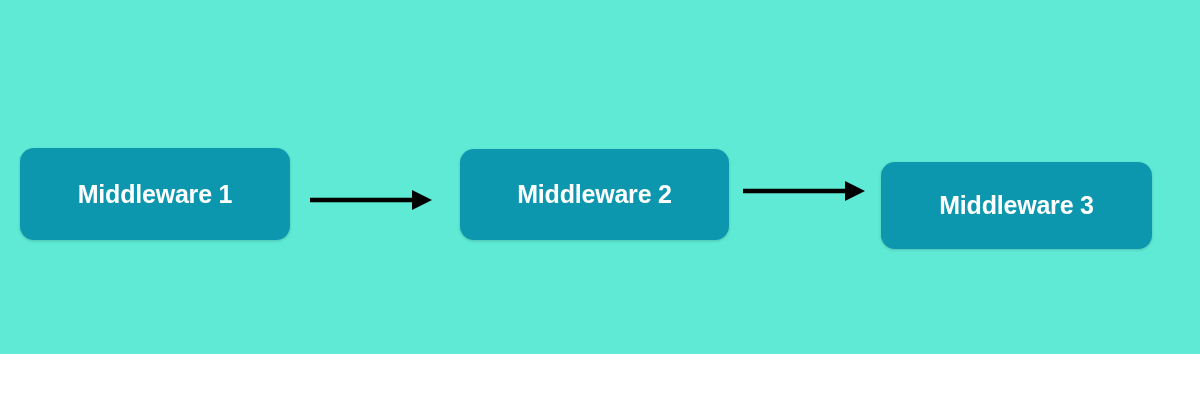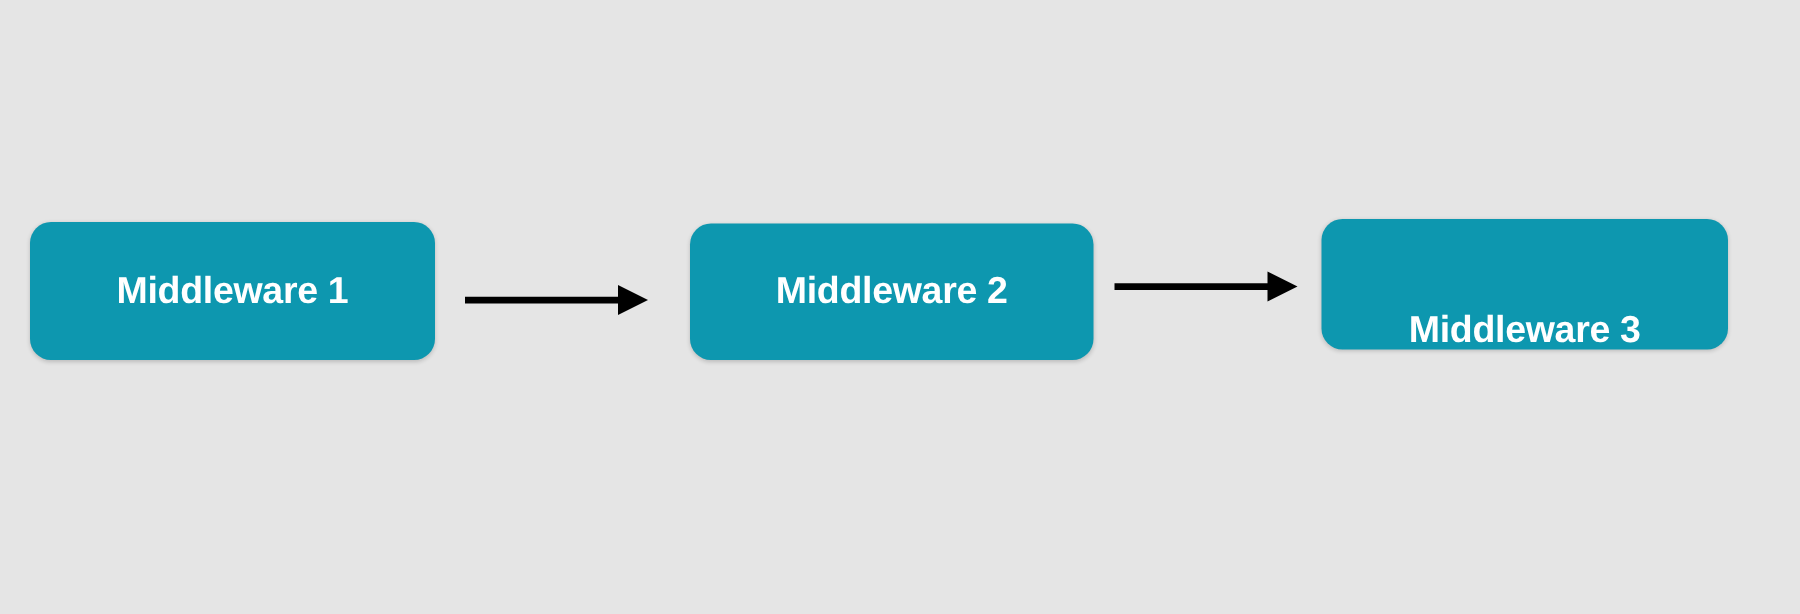--- a/index.html
+++ b/index.html
@@ -10,22 +10,22 @@
   body {
     width: 1200px;
     height: 409px;
     background: #ffffff;
     font-family: "Liberation Sans", sans-serif;
     overflow: hidden;
   }
   #diagram-canvas {
     position: relative;
     width: 1200px;
-    height: 409px;
-    background: #e5e5e5;
+    height: 354px;
+    background: #5eead4;
   }
 
   
   .node {
     position: absolute;
     box-sizing: border-box;
     display: flex;
     align-items: center;
     justify-content: center;
     background: #0D97AF;
@@ -38,21 +38,21 @@
     font-weight: bold;
     font-size: 25px;
     line-height: 1;
     letter-spacing: -0.2px;
     white-space: nowrap;
     user-select: none;
   }
 
   #node-middleware-1 { left: 20px;  top: 148px; width: 270px; height: 92px; }
   #node-middleware-2 { left: 460px; top: 149px; width: 269px; height: 91px; }
-  #node-middleware-3 { left: 881px; top: 146px; width: 271px; height: 87px; align-items: flex-end; }
+  #node-middleware-3 { left: 881px; top: 162px; width: 271px; height: 87px; }
 
   
   .connector {
     position: absolute;
     overflow: visible;
   }
   #connector-1 { left: 308px; top: 186px; width: 126px; height: 28px; }
   #connector-2 { left: 741px; top: 177px; width: 126px; height: 28px; }
   .connector svg { display: block; }
 </style>

